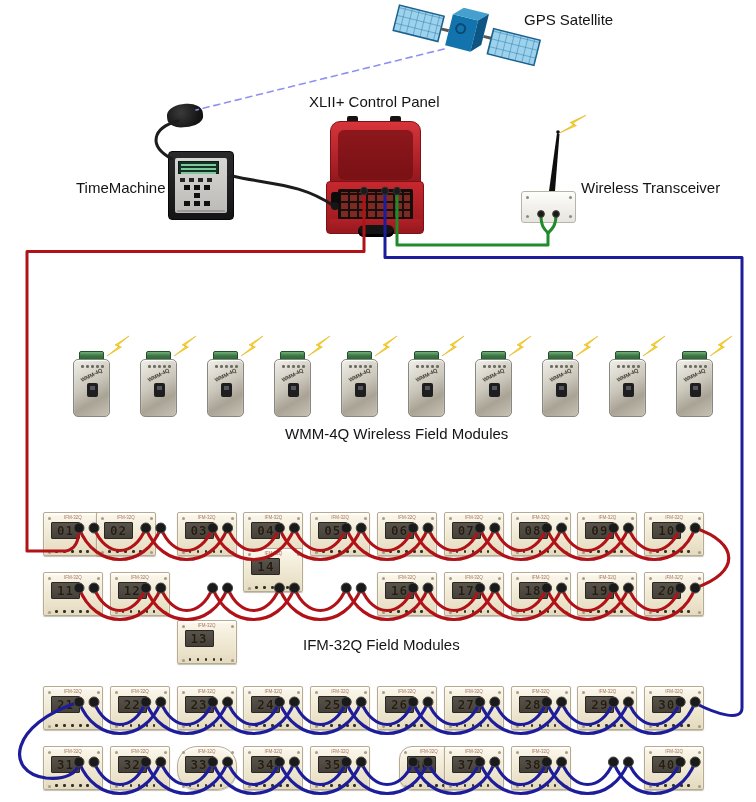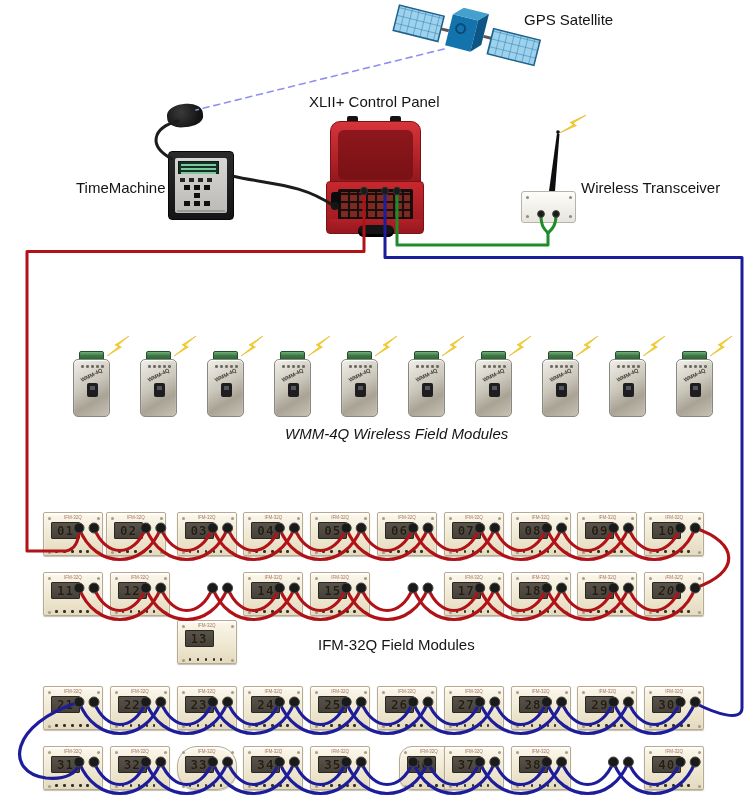--- a/index.html
+++ b/index.html
@@ -110,22 +110,22 @@
       <circle cx="73" cy="30" r="4.5" fill="none" stroke="#0a4a73" stroke-width="2"></circle>
       <line x1="97" y1="32" x2="105" y2="32" stroke="#56585a" stroke-width="3"></line>
       <rect x="105" y="22" width="48" height="26" fill="url(#pgrid)" stroke="#1b628f" stroke-width="1.5"></rect>
     </g>
   </svg>
 
   <div class="lbl" style="left:524px;top:11px;">GPS Satellite</div>
   <div class="lbl" style="left:309px;top:93px;">XLII+ Control Panel</div>
   <div class="lbl" style="left:76px;top:179px;">TimeMachine</div>
   <div class="lbl" style="left:581px;top:179px;">Wireless Transceiver</div>
-  <div class="lbl" style="left:285px;top:425px;font-style:italic;">WMM-4Q Wireless Field Modules</div>
-  <div class="lbl" style="left:318px;top:636px;">IFM-32Q Field Modules</div>
+  <div class="lbl" style="left:285px;top:425px;">WMM-4Q Wireless Field Modules</div>
+  <div class="lbl" style="left:303px;top:636px;">IFM-32Q Field Modules</div>
 
   <div class="puck"></div>
 
   <div class="tm">
     <div class="panel">
       <div class="lcd">
           <i></i>
           <i></i>
           <i></i>
         </div>
@@ -254,21 +254,21 @@
           <i></i>
         </div>
       </div>
     </div>
     <div class="ifm" style="left: 43px; top: 512px;">
       <div class="hdr">IFM-32Q</div>
       <div class="screws"></div>
       <div class="disp">01</div>
       <div class="leds"></div>
     </div>
-    <div class="ifm" style="left: 106px; top: 512px; padding-left: 24px;">
+    <div class="ifm" style="left: 96px; top: 512px; padding-left: 24px;">
       <div class="hdr">IFM-32Q</div>
       <div class="screws"></div>
       <div class="disp">02</div>
       <div class="leds"></div>
     </div>
     <div class="ifm" style="left: 176.6px; top: 512px;">
       <div class="hdr">IFM-32Q</div>
       <div class="screws"></div>
       <div class="disp">03</div>
       <div class="leds"></div>
@@ -326,30 +326,30 @@
       <div class="screws"></div>
       <div class="disp">12</div>
       <div class="leds"></div>
     </div>
     <div class="ifm" style="left: 176.6px; top: 572px; margin-top: 48px;">
       <div class="hdr">IFM-32Q</div>
       <div class="screws"></div>
       <div class="disp">13</div>
       <div class="leds"></div>
     </div>
-    <div class="ifm" style="left: 243.4px; top: 572px;">
+    <div class="ifm" style="left: 243.4px; top: 548px;">
       <div class="hdr">IFM-32Q</div>
       <div class="screws"></div>
       <div class="disp">14</div>
       <div class="leds"></div>
     </div>
-    <div class="ifm" style="left: 310.2px; top: 572px;">
-      <div class="hdr">IFM-32Q</div>
-      <div class="screws"></div>
-      <div class="disp">15</div>
+    <div class="ifm" style="left: 377px; top: 572px;">
+      <div class="hdr">IFM-32Q</div>
+      <div class="screws"></div>
+      <div class="disp">16</div>
       <div class="leds"></div>
     </div>
     <div class="ifm" style="left: 443.8px; top: 572px;">
       <div class="hdr">IFM-32Q</div>
       <div class="screws"></div>
       <div class="disp">17</div>
       <div class="leds"></div>
     </div>
     <div class="ifm" style="left: 510.6px; top: 572px;">
       <div class="hdr">IFM-32Q</div>

